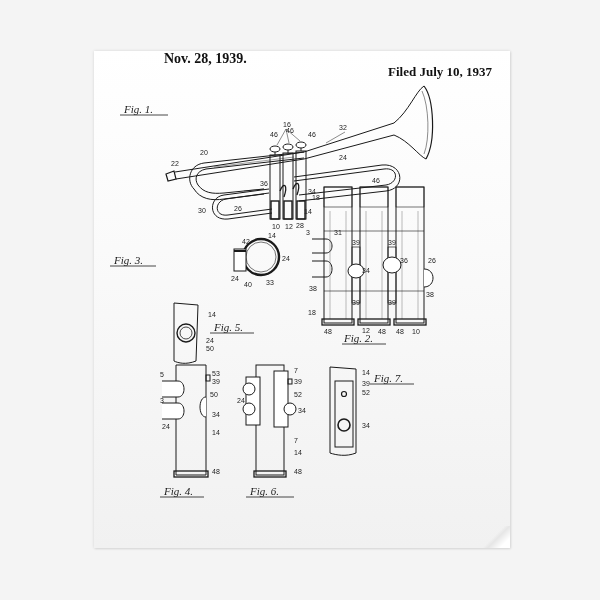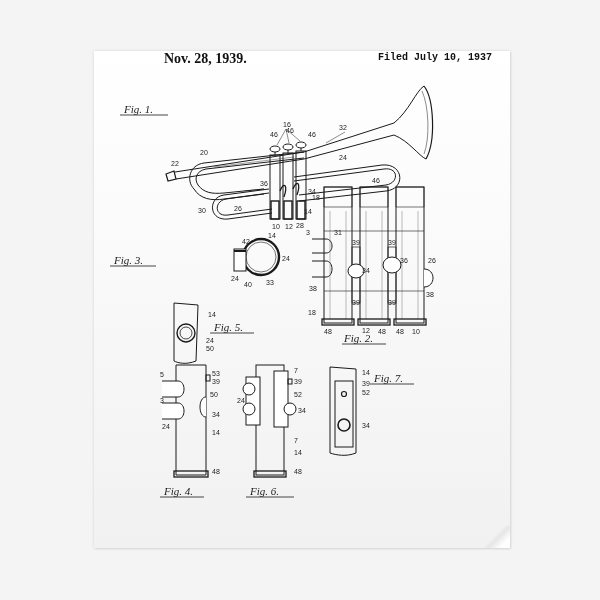--- a/index.html
+++ b/index.html
@@ -15,22 +15,22 @@
   .curl {
     position: absolute; right: 0; bottom: 0; width: 28px; height: 22px;
     background: linear-gradient(135deg, rgba(255,255,255,0) 45%, #e6e6e6 55%, #ffffff 80%);
   }
   .hdr-date {
     position: absolute; left: 70px; top: 0; font-size: 14px; font-weight: bold; color: #111;
     font-family: "Liberation Serif", serif;
     text-align: center;
   }
   .hdr-filed {
-    position: absolute; right: 18px; top: 1px; font-size: 10px; font-weight: bold; color: #111;
-    font-family: Liberation Mono, monospace;
+    position: absolute; right: 18px; top: 13px; font-size: 13px; font-weight: bold; color: #111;
+    font-family: Liberation Serif, serif;
   }
   svg.drawing { position: absolute; left: 0; top: 0; }
   .lbl { font-family: "Liberation Sans", sans-serif; font-size: 7px; fill: #222; }
   .fig { font-family: "Liberation Serif", serif; font-style: italic; font-size: 11px; fill: #222; }
 </style>
 </head>
 <body>
 
 <div class="poster">
   <div class="hdr-date">Nov. 28, 1939.</div>

